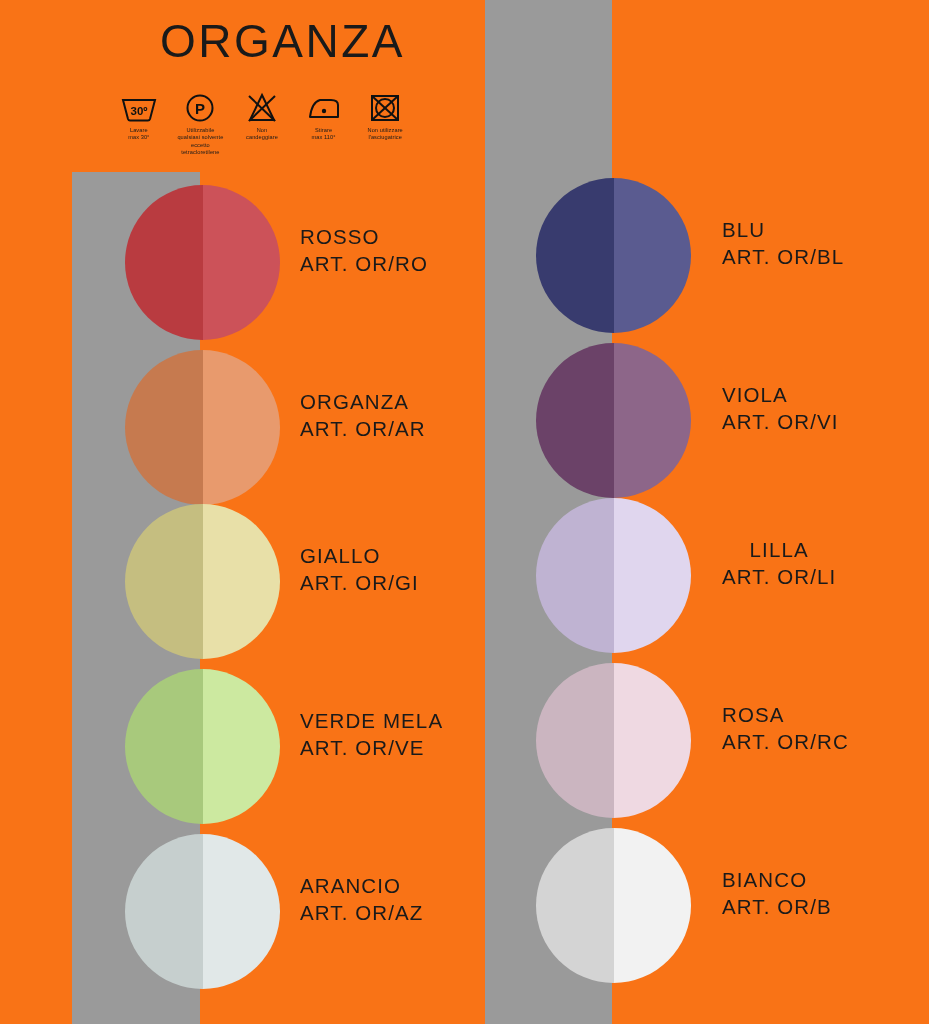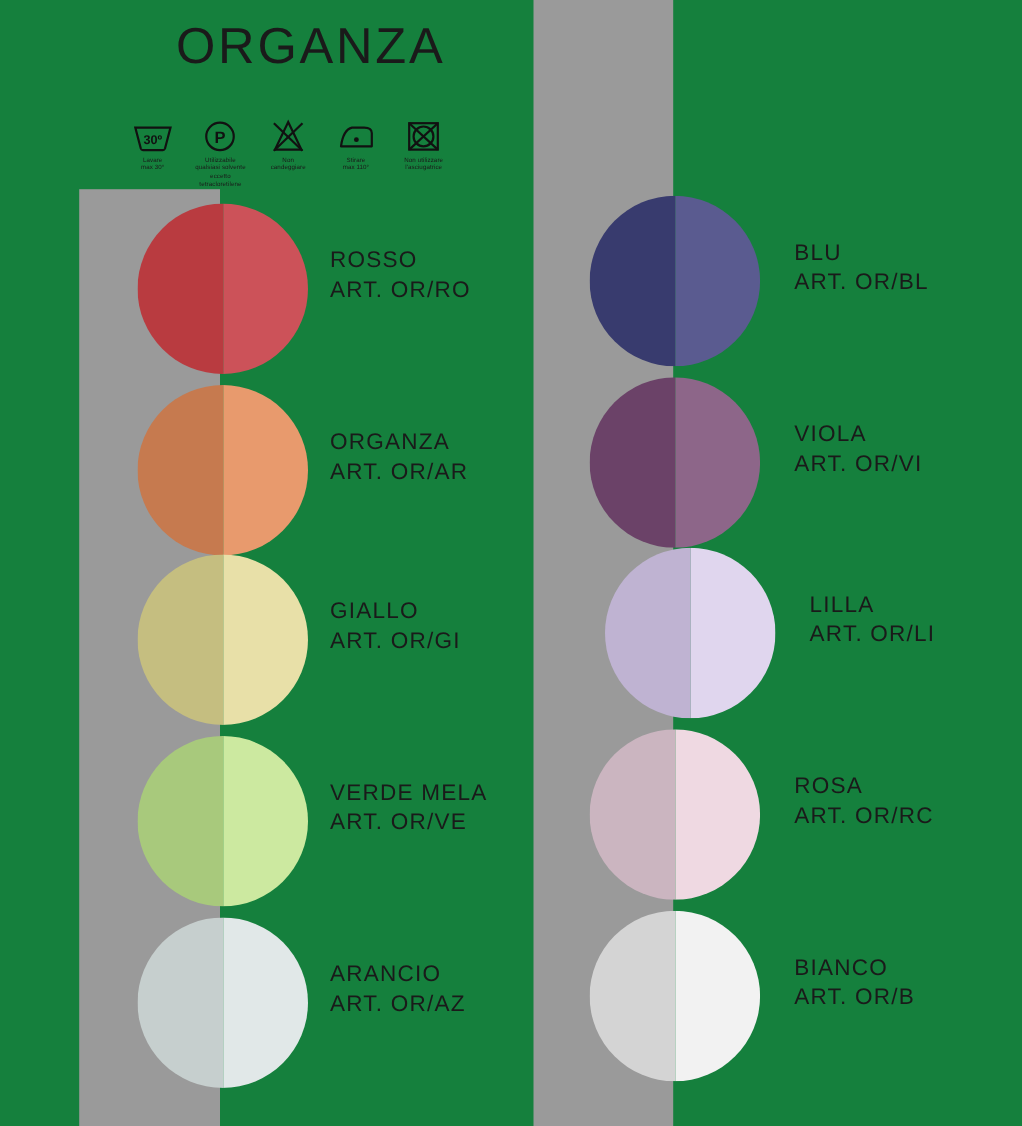--- a/index.html
+++ b/index.html
@@ -11,21 +11,21 @@
   body {
     font-family: "Liberation Sans", sans-serif;
     -webkit-font-smoothing: antialiased;
   }
 
   #page {
     position: relative;
     width: 929px;
     height: 1024px;
     overflow: hidden;
-    background: #15803d;
+    background: #f97316;
     text-decoration: underline;
   }
 
   
   .band {
     position: absolute;
     background: #9a9a9a;
     z-index: 1;
   }
   #band-left  { left: 72px;  top: 172px; width: 128px; height: 852px; }
@@ -60,21 +60,20 @@
     display: flex;
     flex-direction: column;
     align-items: center;
   }
   .care-glyph {
     width: 40px;
     height: 32px;
     display: flex;
     align-items: center;
     justify-content: center;
-    margin-top: 16px;
   }
   .care-caption {
     margin-top: 3px;
     font-size: 5.6px;
     line-height: 1.32;
     text-align: center;
     color: #1a1a1a;
     letter-spacing: 0.1px;
     white-space: pre-line;
   }
@@ -256,21 +255,21 @@
       <div class="swatch-row" style="top: 343px; left: 0px; width: 929px; padding-left: 41px;">
         <div class="swatch" style="left: 536px;">
           <div class="half l" style="background: rgb(107, 66, 104);"></div>
           <div class="half r" style="background: rgb(141, 102, 137);"></div>
         </div>
         <div class="swatch-label" style="left: 722px;">
           <span class="name">VIOLA</span>
           <span class="code">ART. OR/VI</span>
         </div>
       </div>
-      <div class="swatch-row" style="top: 498px; left: 14px; width: 770px;">
+      <div class="swatch-row" style="top: 498px; left: 0px; width: 770px; text-align: center;">
         <div class="swatch" style="left: 536px;">
           <div class="half l" style="background: rgb(191, 179, 210);"></div>
           <div class="half r" style="background: rgb(224, 214, 238);"></div>
         </div>
         <div class="swatch-label" style="left: 722px;">
           <span class="name">LILLA</span>
           <span class="code">ART. OR/LI</span>
         </div>
       </div>
       <div class="swatch-row" style="top: 663px; left: 0px; width: 929px; padding-left: 30px;">

